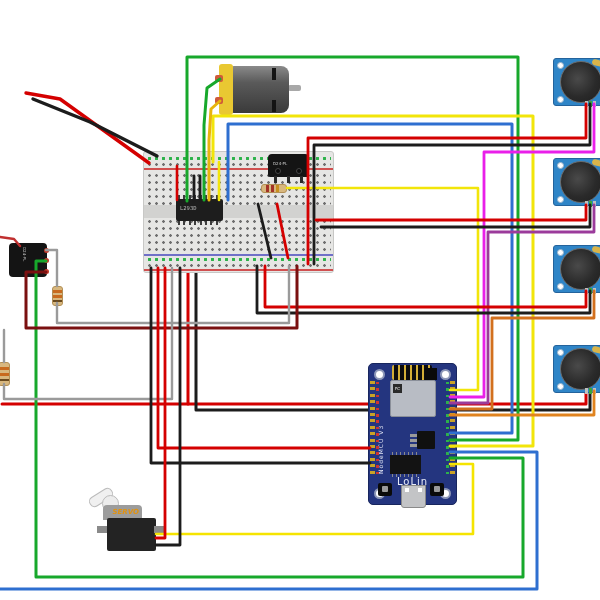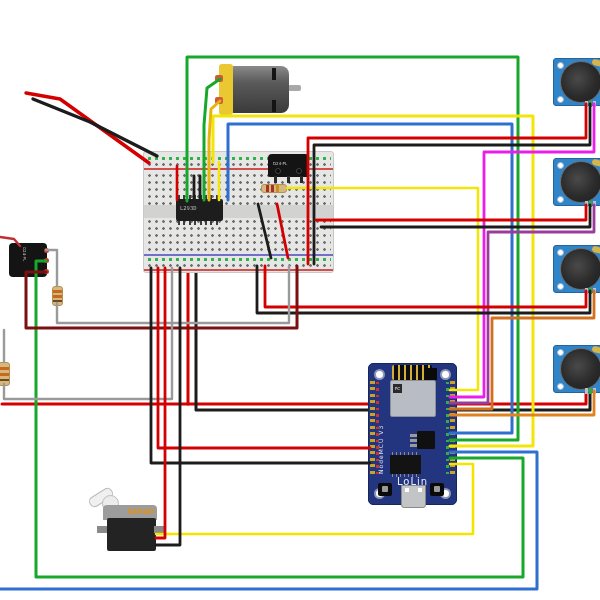--- a/index.html
+++ b/index.html
@@ -77,21 +77,21 @@
   #nodemcu .usb{position:absolute;left:32px;top:121px;width:23px;height:21px;background:#c3c4c6;border:1px solid #8a8a8a;border-radius:0 0 3px 3px;}
   #nodemcu .usb:before{content:"";position:absolute;left:3px;top:2px;width:4px;height:4px;background:#fff;}
   #nodemcu .usb:after{content:"";position:absolute;right:3px;top:2px;width:4px;height:4px;background:#fff;}
   #nodemcu .pincol{position:absolute;top:17px;width:5px;height:96px;
      background:repeating-linear-gradient(180deg,#c9a227 0 3px,rgba(0,0,0,0) 3px 6.4px);}
   #nodemcu .dotcol{position:absolute;top:18px;width:3px;height:95px;}
 
   
   #servo .horn-c{position:absolute;left:102px;top:495px;width:15px;height:15px;background:#ececec;border-radius:50%;border:1px solid #bbb;}
   #servo .horn-a{position:absolute;left:88px;top:492px;width:24px;height:9px;background:#f0f0f0;border-radius:5px;border:1px solid #bbb;transform:rotate(-32deg);}
-  #servo .band{position:absolute;left:103px;top:505px;width:54px;height:15px;background:#9c9c9c;border-radius:4px 4px 0 0;}
+  #servo .band{position:absolute;left:103px;top:505px;width:39px;height:15px;background:#9c9c9c;border-radius:4px 4px 0 0;}
   #servo .band .lbl{position:absolute;right:3px;top:3px;color:#e2920f;font-size:7px;font-weight:bold;font-style:italic;}
   #servo .sbody{position:absolute;left:107px;top:518px;width:49px;height:33px;background:#232323;border-radius:2px;}
   #servo .tab{position:absolute;top:526px;width:10px;height:7px;background:#8a8a8a;}
 
   
   .sensor{position:absolute;left:553px;width:48px;height:46px;background:#2f85c7;border:1px solid #24639c;border-radius:3px;z-index:2;}
   .sensor .disc{position:absolute;left:6px;top:2px;width:42px;height:42px;border-radius:50%;
       background:radial-gradient(circle at 42% 42%,#4a4a4a 0%,#2a2a2a 55%,#1e1e1e 100%);border:1px solid #6a6a6a;box-sizing:border-box;}
   .sensor .screw{position:absolute;left:3px;width:5px;height:5px;border-radius:50%;background:#fff;border:1px solid #9ab4cc;}
   .sensor .osc{position:absolute;left:38px;top:1px;width:12px;height:6px;background:#d9b44a;border-radius:3px;transform:rotate(14deg);}

